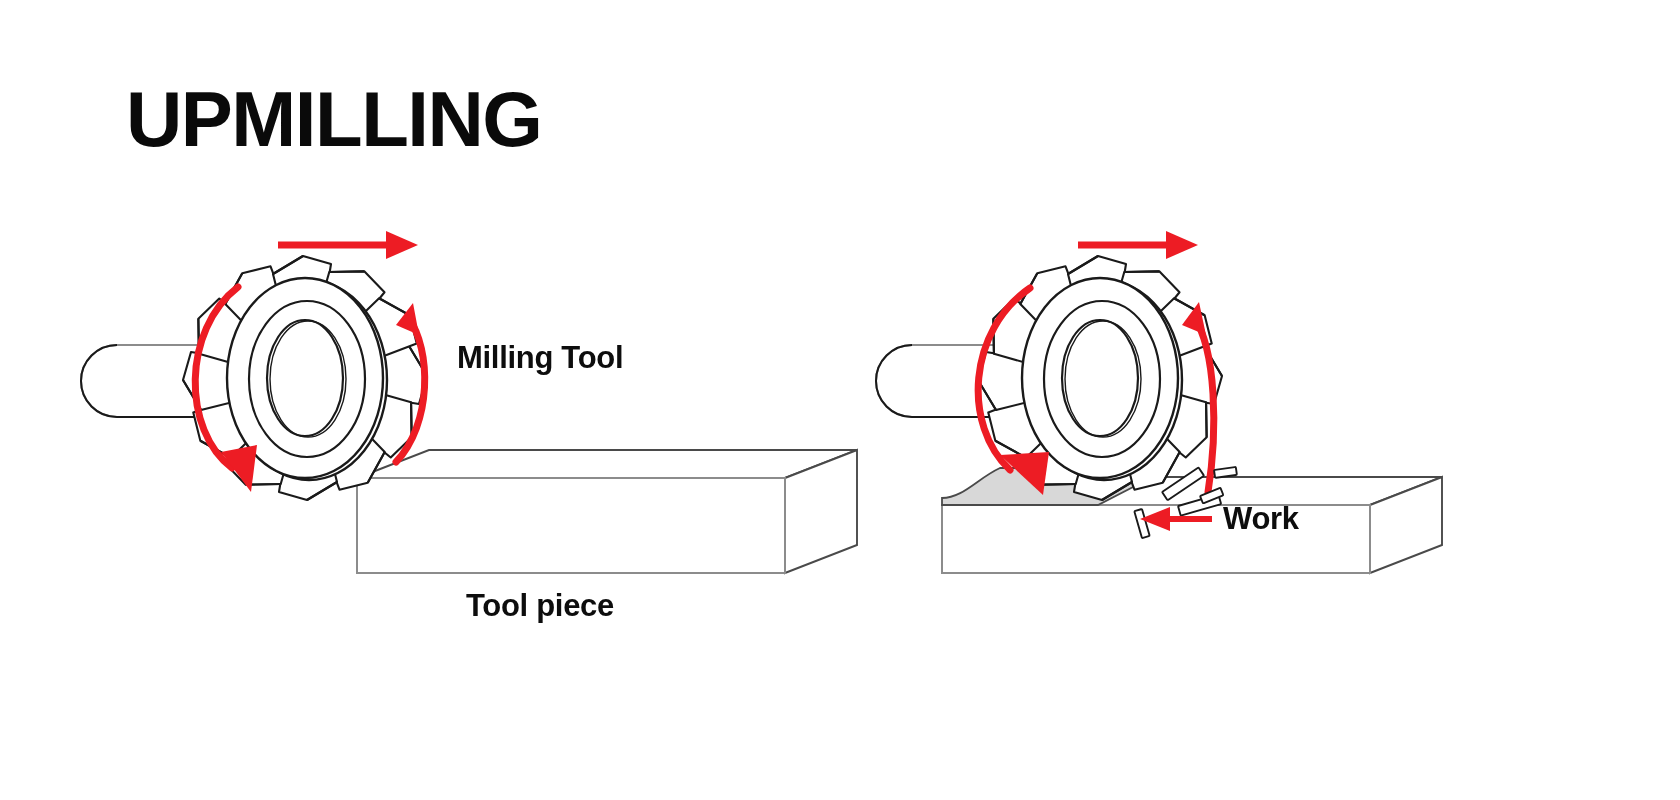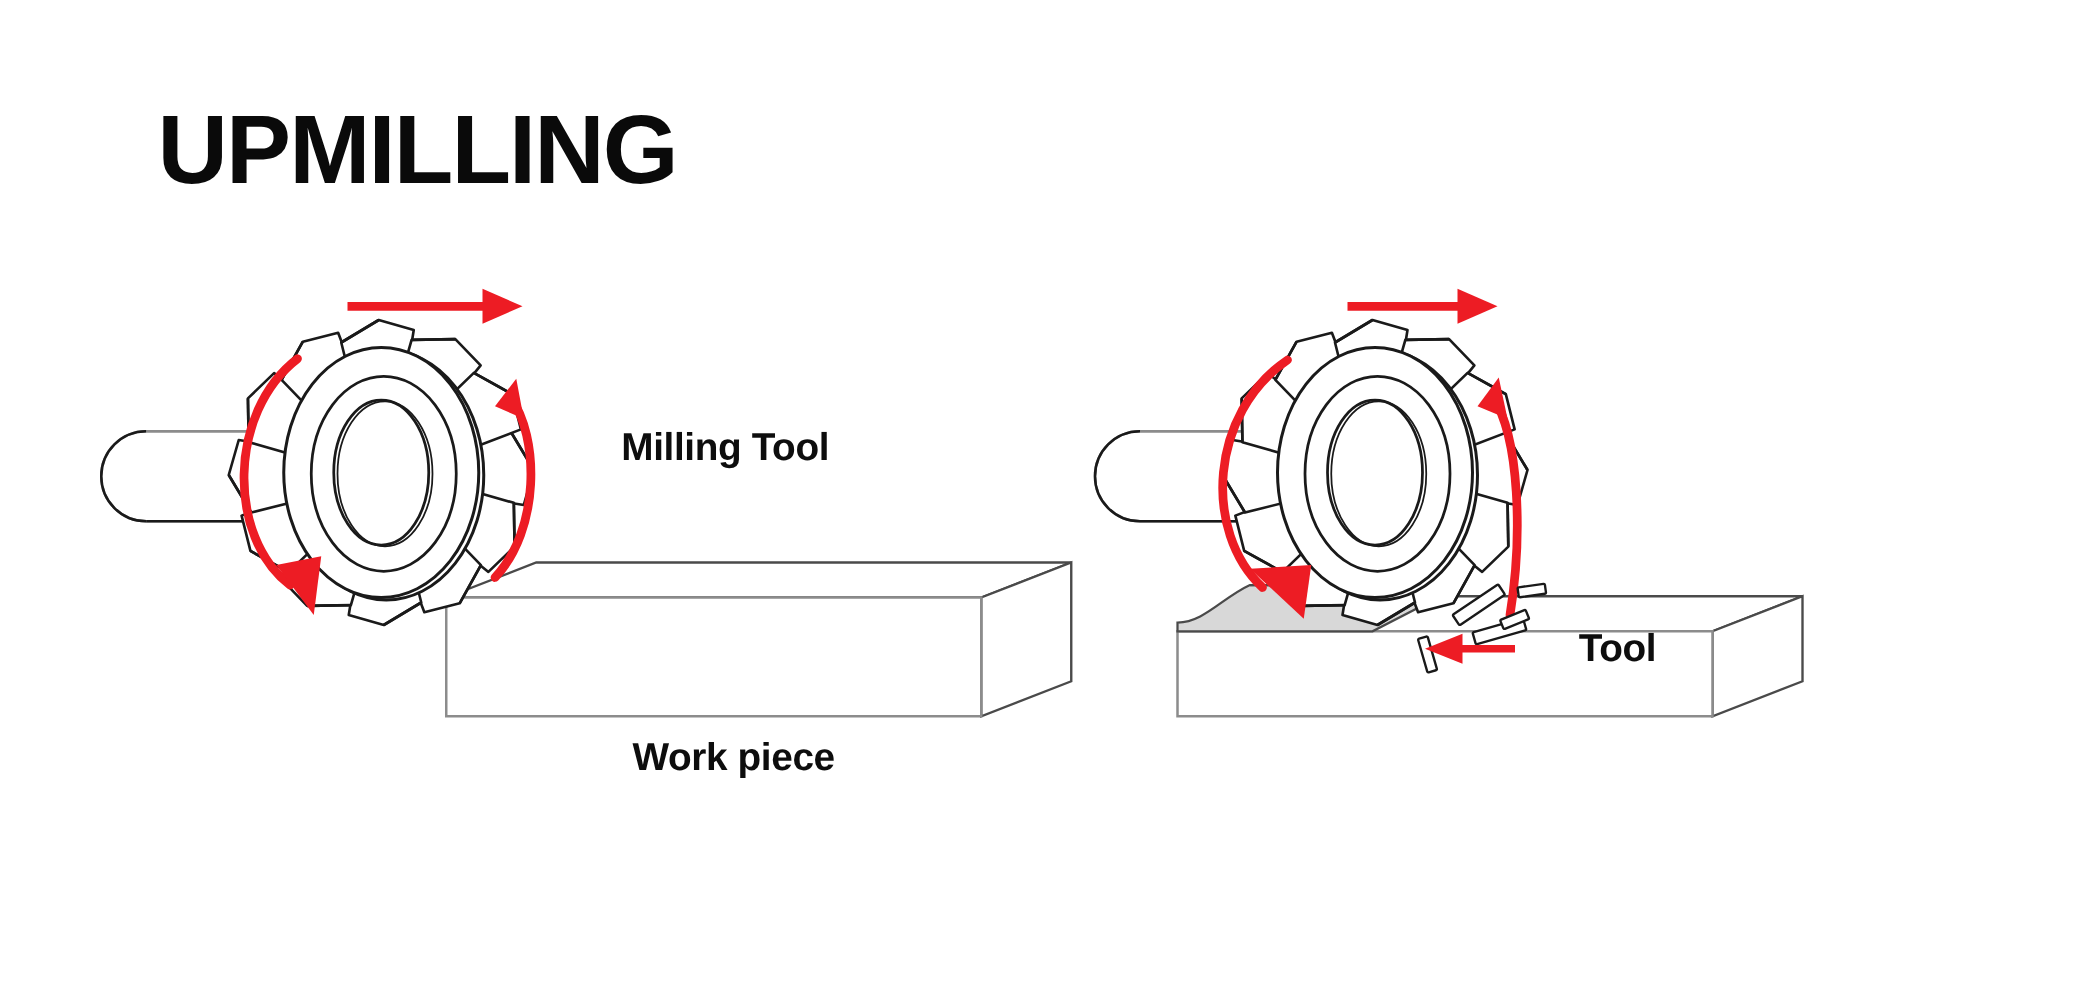--- a/index.html
+++ b/index.html
@@ -21,21 +21,20 @@
     line-height:1;
     white-space:nowrap;
   }
   .lbl{
     position:absolute;
     font-family:"Liberation Sans", sans-serif;
     font-weight:700;
     color:#0d0d0d;
     white-space:nowrap;
     line-height:1;
-    margin-left:40px;
   }
   .lbl-tool{ left:457px; top:342px; font-size:31px; letter-spacing:-0.3px;}
   .lbl-work{ left:466px; top:590px; font-size:31px; letter-spacing:-0.3px;}
   .lbl-scrap{ left:1223px; top:503px; font-size:31px; letter-spacing:-0.3px;}
   svg{position:absolute;left:0;top:0;overflow:visible;}
 </style>
 </head>
 <body>
 
 <div id="stage">
@@ -193,16 +192,16 @@
       </g>
 
       <g>
         <line x1="1212" y1="519" x2="1168" y2="519" stroke="#ED1C24" stroke-width="6" stroke-linecap="butt"></line>
         <polygon points="1170,507 1140,519 1170,531" fill="#ED1C24"></polygon>
       </g>
     </g>
   </svg>
 
   <div class="lbl lbl-tool">Milling Tool</div>
-  <div class="lbl lbl-work">Work piece</div>
-  <div class="lbl lbl-scrap">Tool</div>
+  <div class="lbl lbl-work">Tool piece</div>
+  <div class="lbl lbl-scrap">Work</div>
 
 </div>
 
 </body></html>

